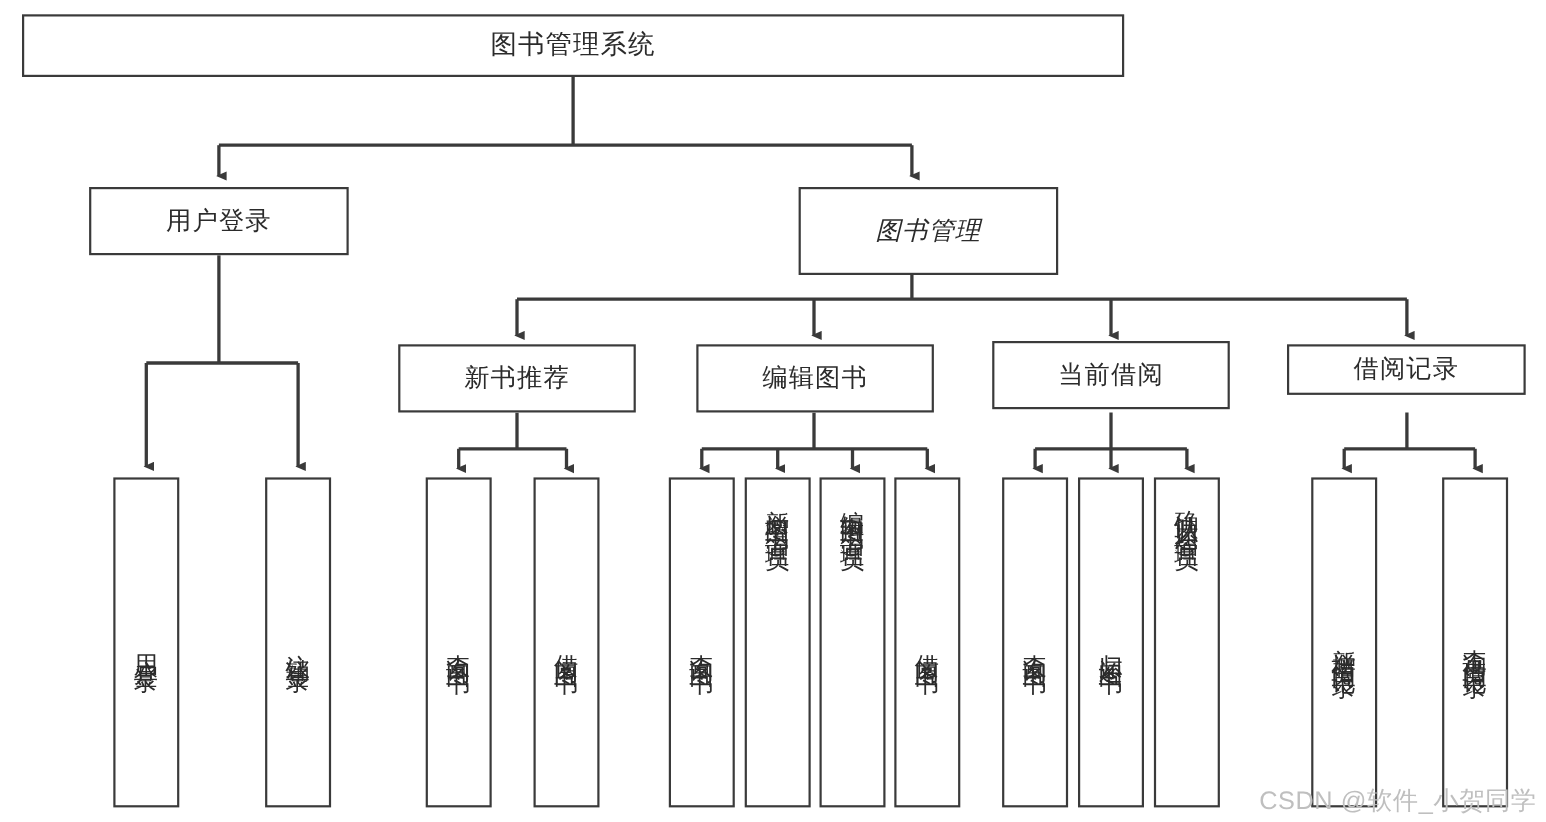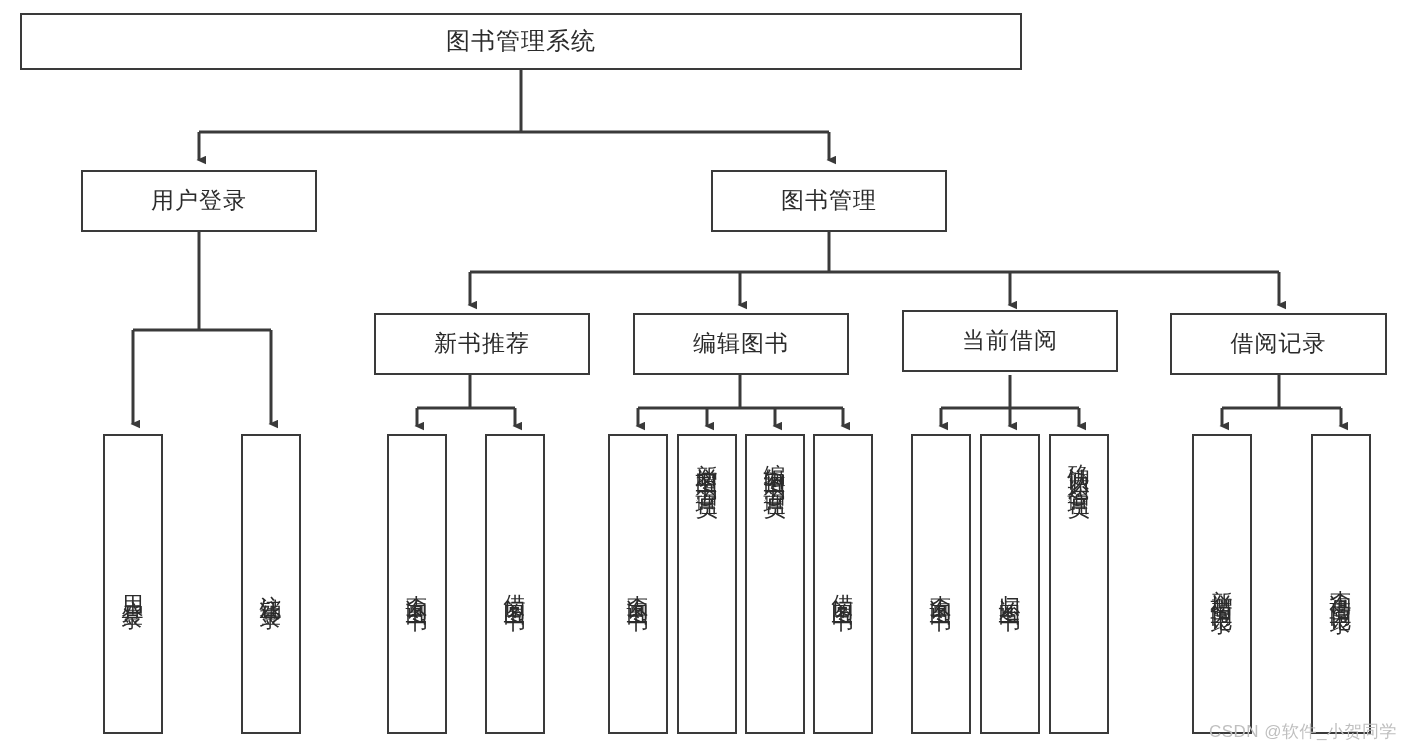--- a/index.html
+++ b/index.html
@@ -65,21 +65,21 @@
   }
   .leafwrap.topalign {
     align-items: flex-start;
     padding-top: 4px;
     box-sizing: border-box;
   }
   #watermark {
     position: absolute;
     right: 8px;
     bottom: 4px;
-    font-size: 17px;
+    font-size: 23px;
     color: #bfbfbf;
     letter-spacing: 0.5px;
     z-index: 5;
     white-space: nowrap;
   }
 </style>
 </head>
 <body>
 
 <div id="canvas">
@@ -134,34 +134,34 @@
     </g>
   </svg>
 
   <div class="node horiz root" style="left:20px; top:13px; width:1002px; height:57px;">
     <span>图书管理系统</span>
   </div>
 
   <div class="node horiz" style="left:81px; top:170px; width:236px; height:62px;">
     <span>用户登录</span>
   </div>
-  <div class="node horiz" style="left:711px; top:170px; width:236px; height:62px;">
+  <div class="node horiz" style="left:726px; top:170px; width:236px; height:80px;font-style:italic;">
     <span>图书管理</span>
   </div>
 
-  <div class="node horiz" style="left:362px; top:313px; width:216px; height:62px;margin-left:12px;">
+  <div class="node horiz" style="left:362px; top:313px; width:216px; height:62px;">
     <span>新书推荐</span>
   </div>
   <div class="node horiz" style="left:633px; top:313px; width:216px; height:62px;">
     <span>编辑图书</span>
   </div>
   <div class="node horiz" style="left:902px; top:310px; width:216px; height:62px;">
     <span>当前借阅</span>
   </div>
-  <div class="node horiz" style="left:1170px; top:313px; width:217px; height:62px;">
+  <div class="node horiz" style="left:1170px; top:313px; width:217px; height:46px;">
     <span>借阅记录</span>
   </div>
 
   <div class="node leaf" style="left:103px; top:434px; width:60px; height:300px;">
     <span class="leafwrap">
         <span class="vtext">用户登录</span>
       </span>
   </div>
   <div class="node leaf" style="left:241px; top:434px; width:60px; height:300px;">
     <span class="leafwrap">

